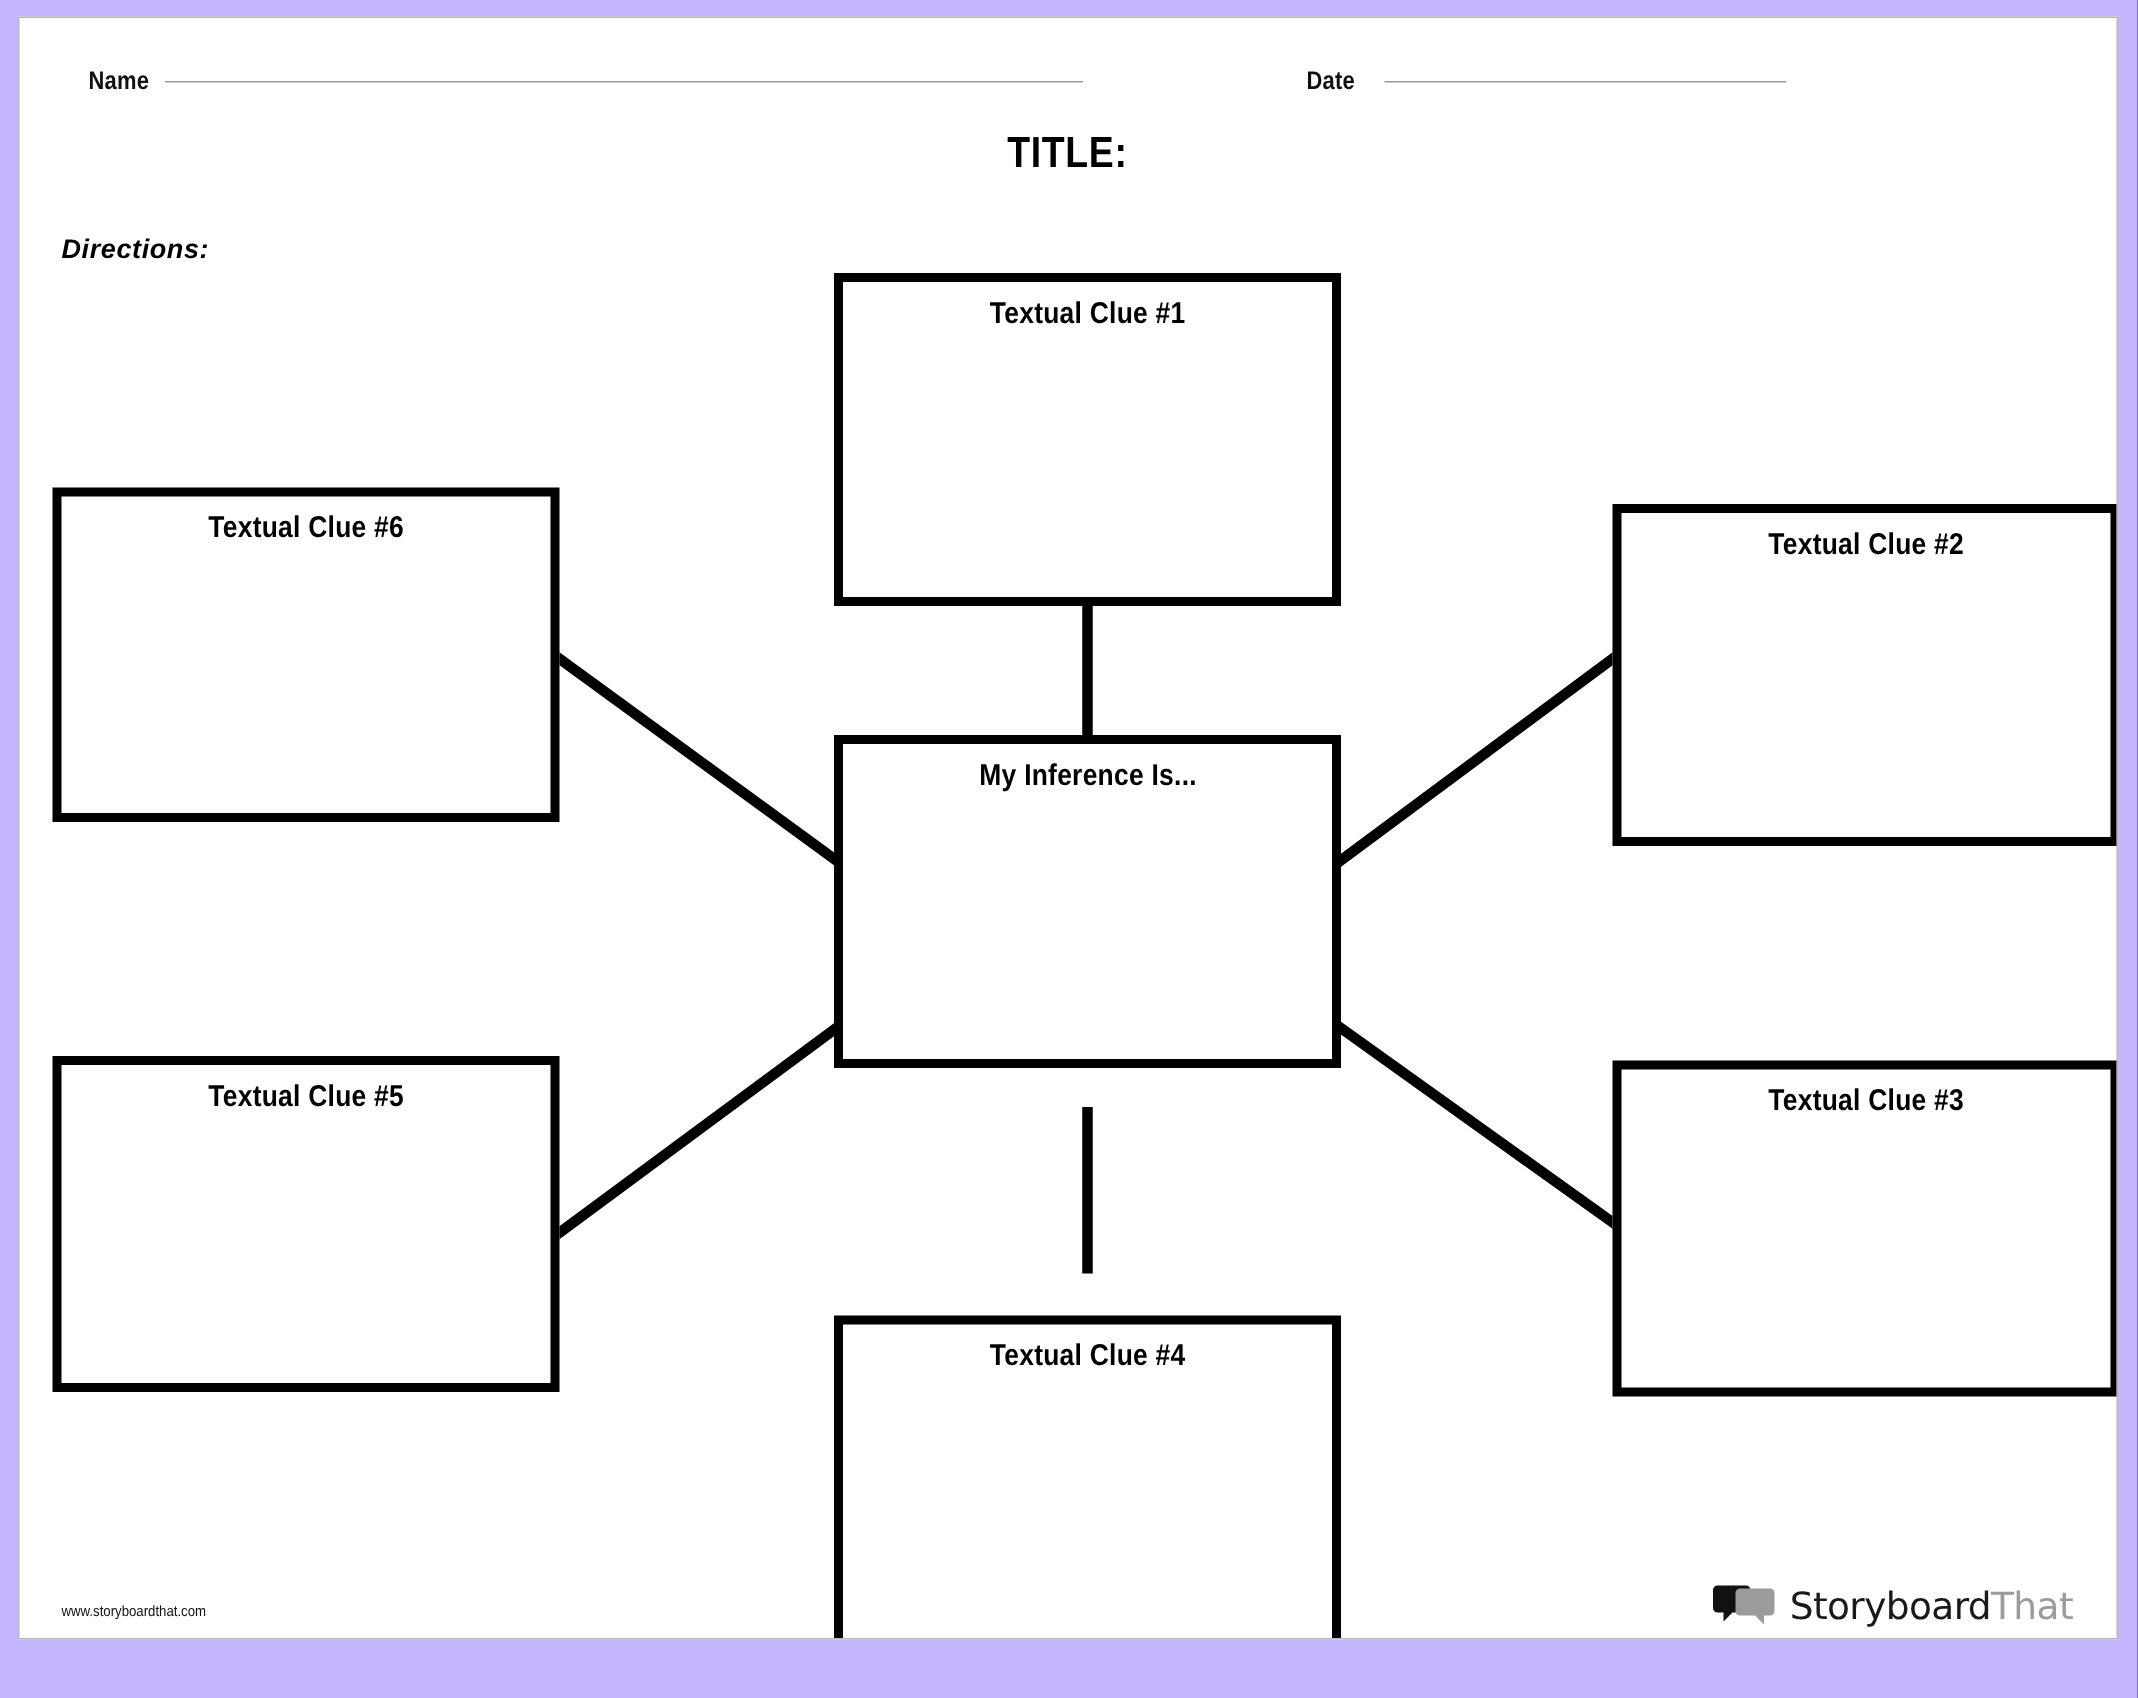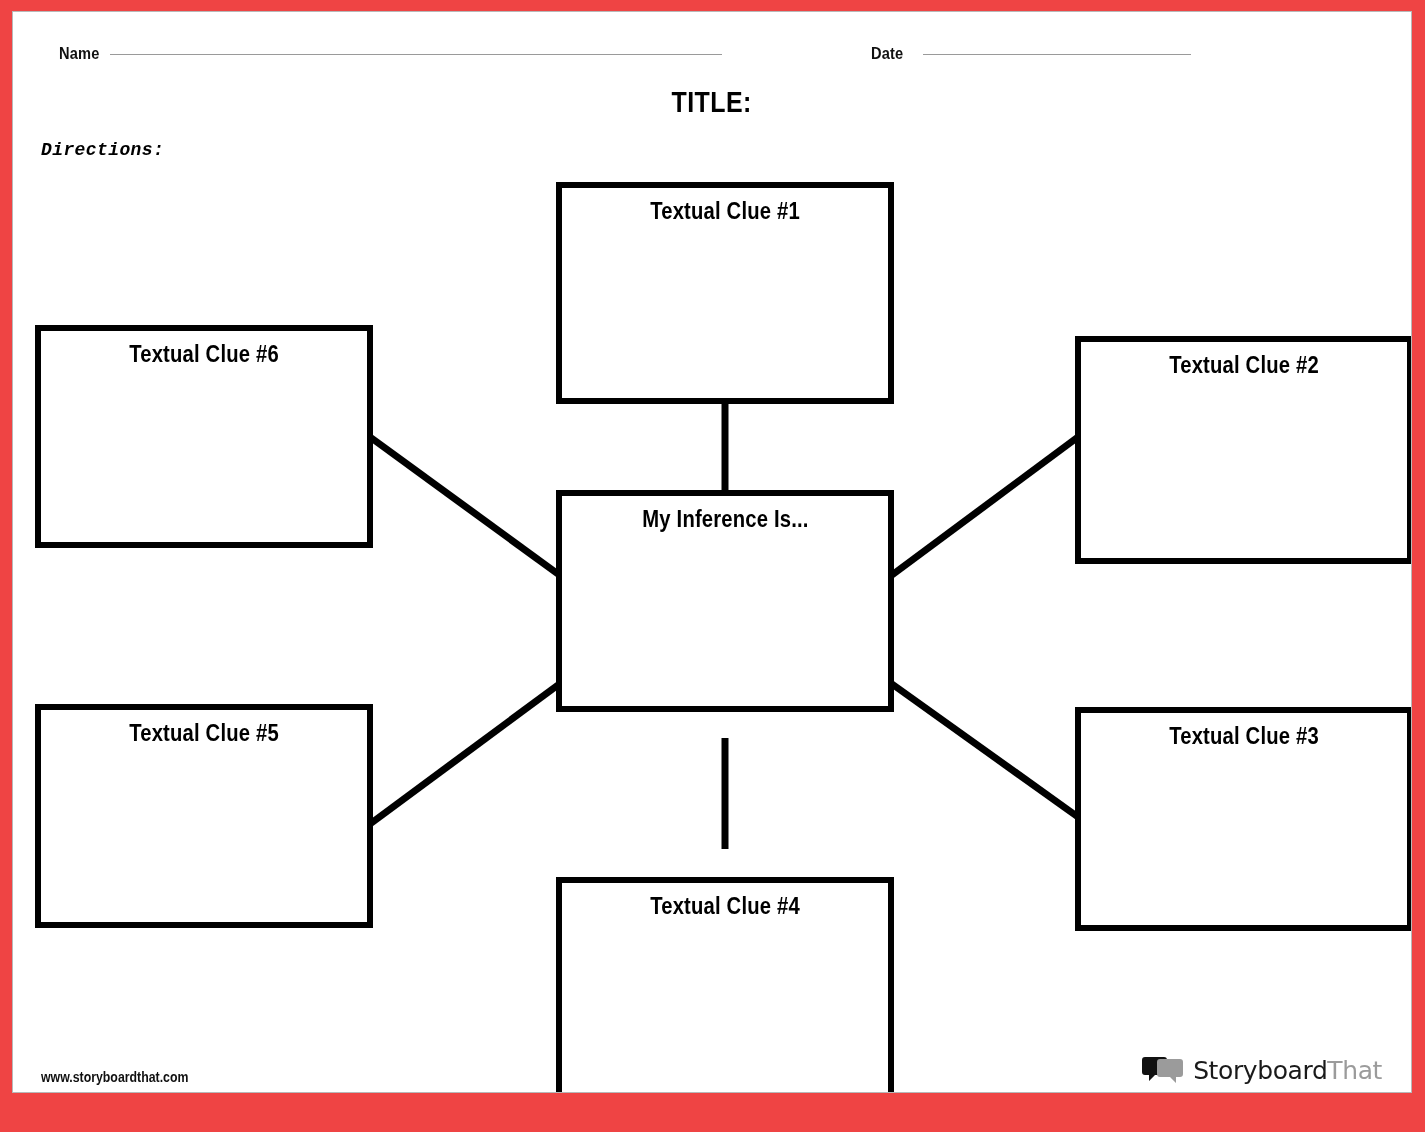--- a/index.html
+++ b/index.html
@@ -13,21 +13,21 @@
     font-family: "Liberation Sans", sans-serif;
     overflow: hidden;
   }
 
   
   #frame {
     position: absolute;
     left: 0; top: 0;
     width: 1425px;
     height: 1132px;
-    background: #ef4444;
+    background: #c4b5fd;
   }
 
   
   #page {
     position: absolute;
     left: 12px;
     top: 11px;
     width: 1400px;
     height: 1082px;
     background: #ffffff;
@@ -78,22 +78,22 @@
     font-size: 29px;
     letter-spacing: 0.5px;
     color: #000000;
   }
   #title span { display: inline-block; transform: scaleX(0.86); }
 
   
   #directions {
     position: absolute;
     left: 28px;
-    top: 128px;
-    font-family: Liberation Mono, monospace;
+    top: 144px;
+    font-family: Liberation Sans, sans-serif;
     font-style: italic;
     font-weight: bold;
     font-size: 18px;
     color: #000000;
     letter-spacing: 0.4px;
   }
 
   
   #diagram {
     position: absolute;
@@ -109,42 +109,42 @@
     box-sizing: border-box;
   }
   .node-label {
     position: absolute;
     left: 0;
     top: 10px;
     width: 100%;
     text-align: center;
     font-family: "Liberation Sans Narrow", "Liberation Sans", sans-serif;
     font-weight: bold;
-    font-size: 23px;
+    font-size: 20px;
     color: #000000;
     letter-spacing: 0.2px;
   }
   .node-label span { display: inline-block; transform: scaleX(0.88); }
 
   #connectors {
     position: absolute;
     left: 0; top: 0;
     width: 1400px;
     height: 1082px;
     pointer-events: none;
   }
 
   
   #site-url {
     position: absolute;
     left: 28px;
     top: 1057px;
     font-family: "Liberation Sans Narrow", "Liberation Sans", sans-serif;
-    font-weight: bold;
-    font-size: 14px;
+    font-weight: normal;
+    font-size: 10px;
     color: #111111;
   }
   #site-url span { display: inline-block; transform: scaleX(0.88); transform-origin: left center; }
 
   #logo {
     position: absolute;
     right: 29px;
     top: 1043px;
     display: flex;
     align-items: center;

